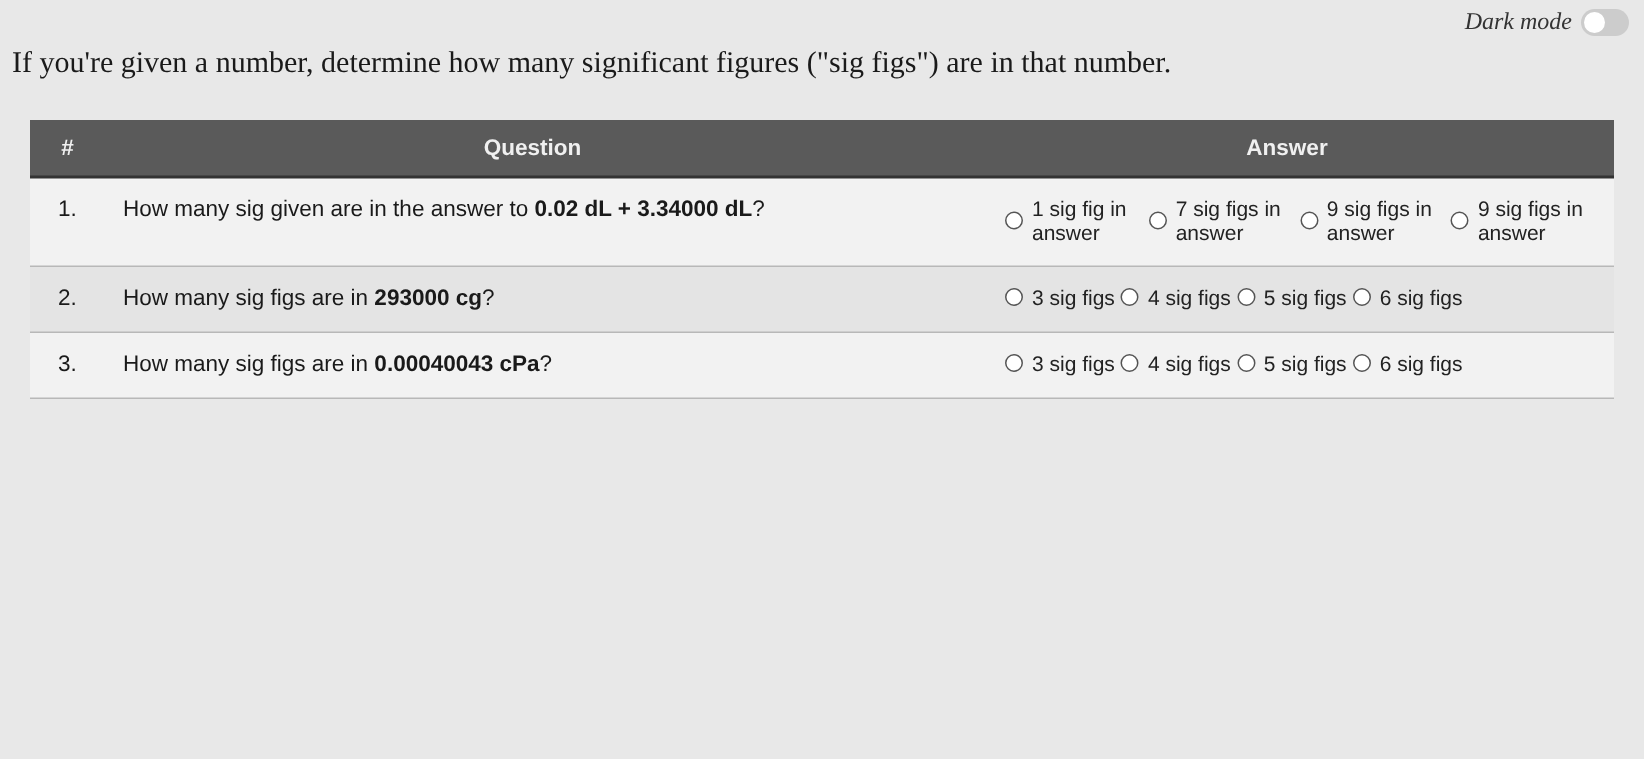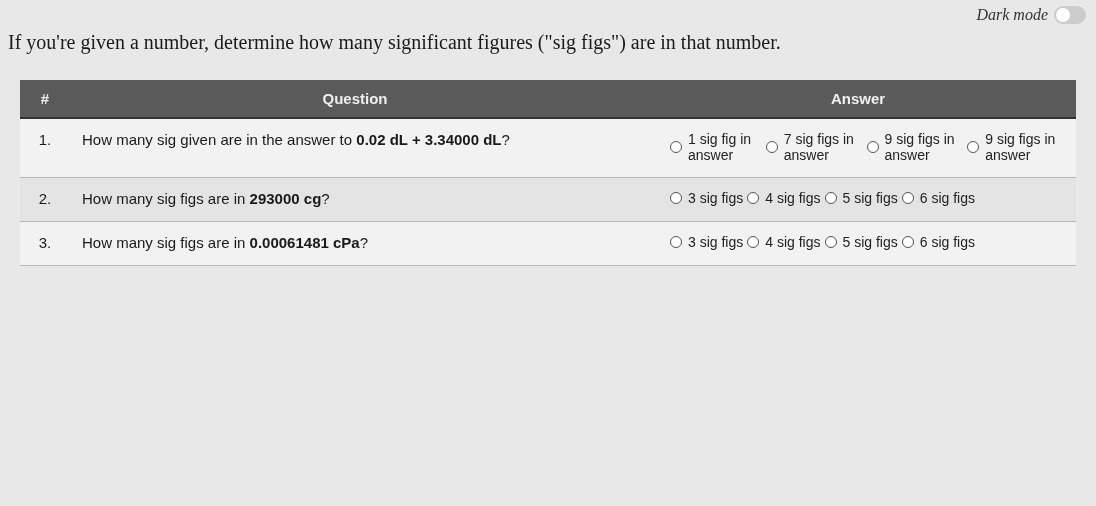--- a/index.html
+++ b/index.html
@@ -190,21 +190,21 @@
             <label class="option">
                 <span class="radio"></span>
                 <span>6 sig figs</span>
               </label>
           </div>
         </td>
       </tr>
       <tr>
         <td class="num-cell">3.</td>
         <td class="question-cell">
-          <span>How many sig figs are in </span><span class="bold">0.00061481 cPa</span><span>?</span>
+          <span>How many sig figs are in </span><span class="bold">0.00040043 cPa</span><span>?</span>
         </td>
         <td>
           <div class="answer-options">
             <label class="option">
                 <span class="radio"></span>
                 <span>3 sig figs</span>
               </label>
             <label class="option">
                 <span class="radio"></span>
                 <span>4 sig figs</span>

